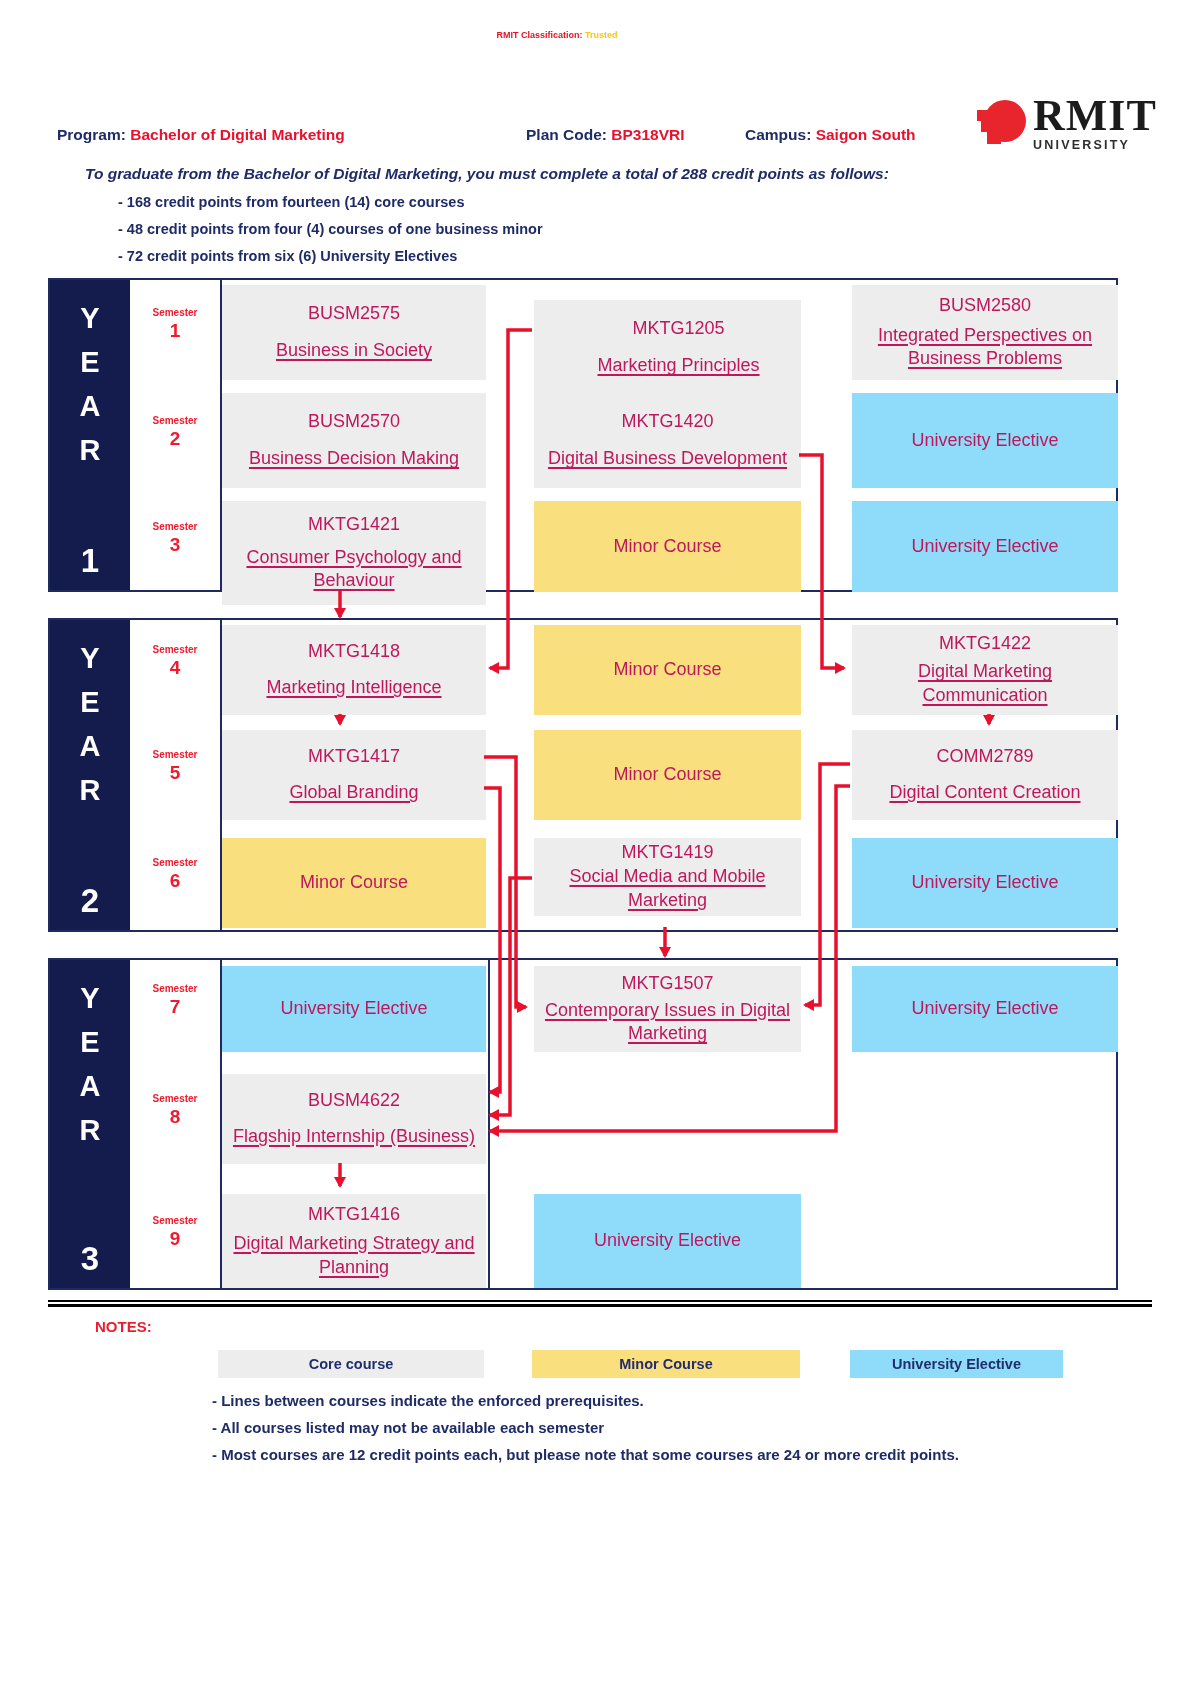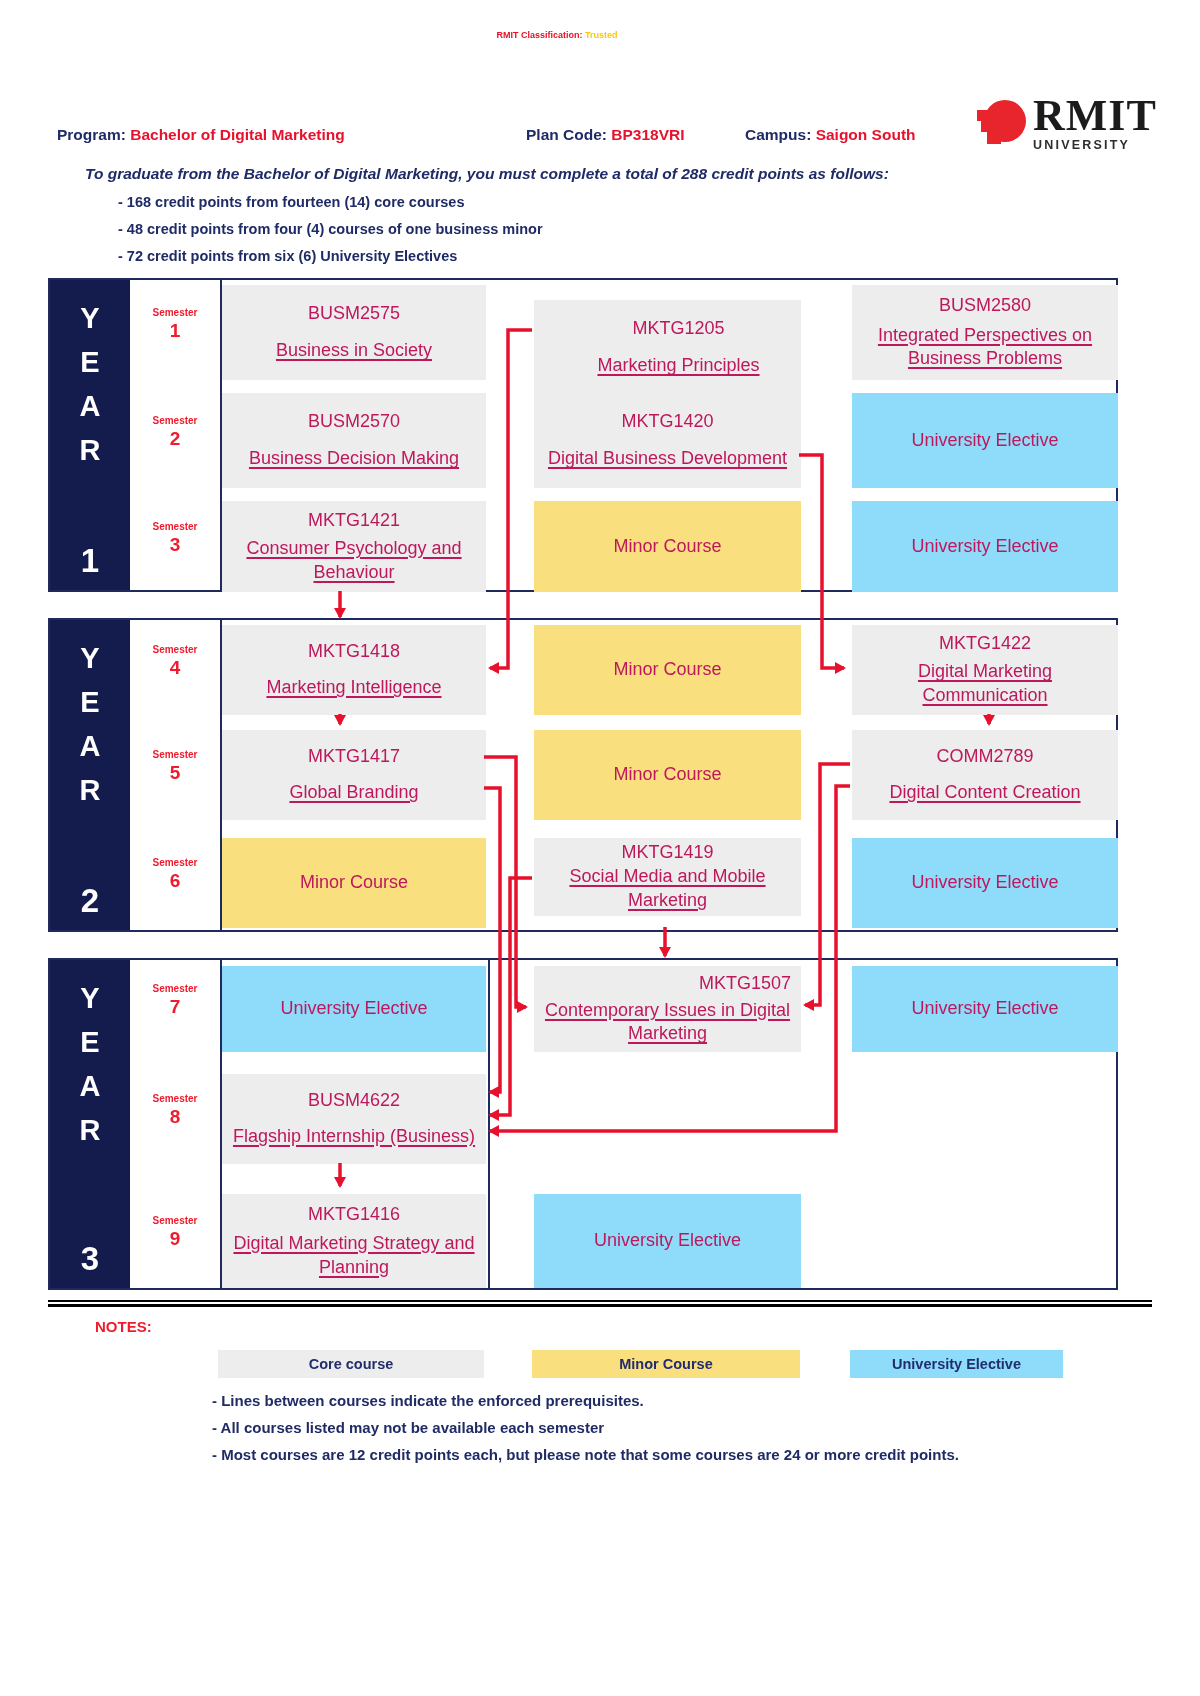--- a/index.html
+++ b/index.html
@@ -142,21 +142,21 @@
           <div class="code">MKTG1420</div>
           <div class="cname">Digital Business Development</div>
         </div>
         <div class="cell elective" style="left: 802px; width: 266px; top: 113px; height: 95px;">
           <div>University Elective</div>
         </div>
         <div class="sem" style="top: 240.5px;">
           <div class="sem-word">Semester</div>
           <div class="sem-num">3</div>
         </div>
-        <div class="cell core" style="left: 172px; width: 264px; top: 221px; height: 91px;">
+        <div class="cell core" style="left: 172px; width: 264px; top: 221px; height: 104px;">
           <div class="code">MKTG1421</div>
           <div class="cname">Consumer Psychology and Behaviour</div>
         </div>
         <div class="cell minor" style="left: 484px; width: 267px; top: 221px; height: 91px;">
           <div>Minor Course</div>
         </div>
         <div class="cell elective" style="left: 802px; width: 266px; top: 221px; height: 91px;">
           <div>University Elective</div>
         </div>
       </div>
@@ -224,21 +224,21 @@
         </div>
         <div class="semdivider"></div>
         <div class="grid3" style="left: 438px;"></div>
         <div class="sem" style="top: 23px;">
           <div class="sem-word">Semester</div>
           <div class="sem-num">7</div>
         </div>
         <div class="cell elective" style="left: 172px; width: 264px; top: 6px; height: 86px;">
           <div>University Elective</div>
         </div>
-        <div class="cell core" style="left: 484px; width: 267px; top: 6px; height: 86px; align-items: flex-end;">
+        <div class="cell core" style="left: 484px; width: 267px; top: 6px; height: 86px;">
           <div class="code">MKTG1507</div>
           <div class="cname">Contemporary Issues in Digital Marketing</div>
         </div>
         <div class="cell elective" style="left: 802px; width: 266px; top: 6px; height: 86px;">
           <div>University Elective</div>
         </div>
         <div class="sem" style="top: 133px;">
           <div class="sem-word">Semester</div>
           <div class="sem-num">8</div>
         </div>

